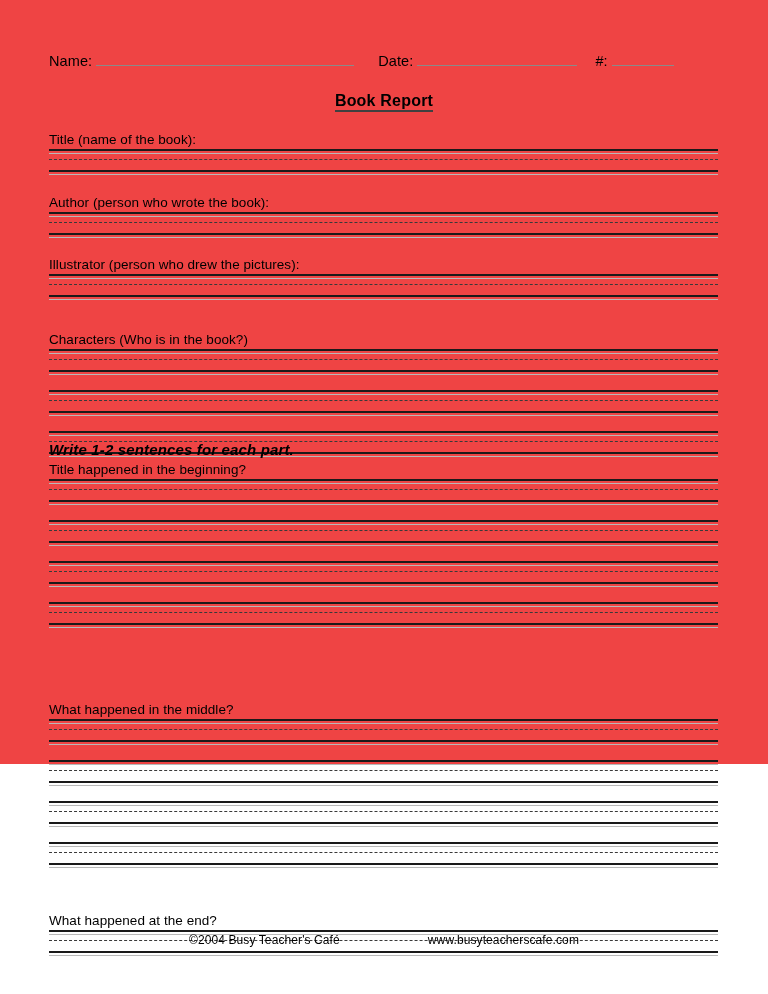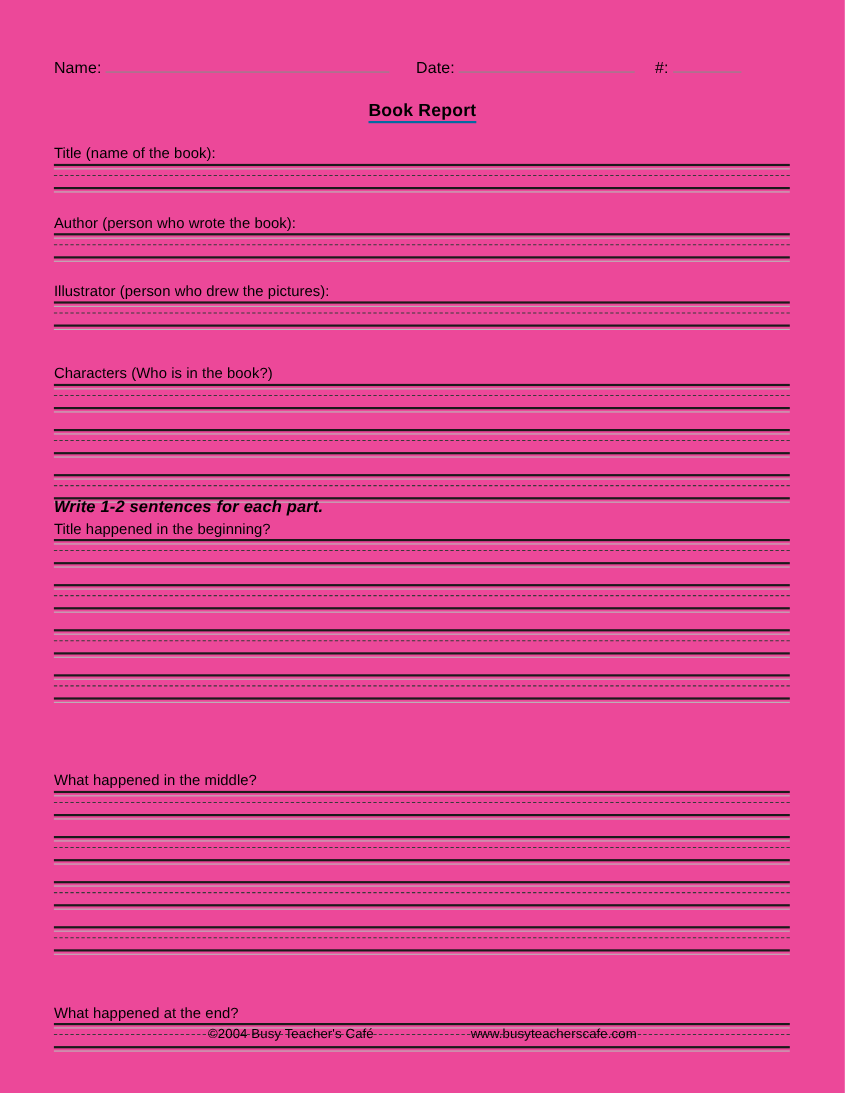--- a/index.html
+++ b/index.html
@@ -11,23 +11,23 @@
     width: 768px;
     height: 994px;
     font-family: "Liberation Sans", sans-serif;
     color: #000000;
     position: relative;
     overflow: hidden;
   }
 
   .page {
     width: 768px;
-    height: 994px;
+    height: 764px;
     position: relative;
-    background: #ec4899;
+    background: #ef4444;
     box-sizing: border-box;
   }
 
   
   .header-row {
     position: absolute;
     left: 49px;
     top: 50px;
     width: 670px;
     height: 26px;
@@ -56,21 +56,21 @@
     position: absolute;
     left: 0;
     top: 92px;
     width: 768px;
     text-align: center;
     font-size: 16px;
     font-weight: bold;
     letter-spacing: 0.2px;
   }
   .doc-title span {
-    border-bottom: 2px solid #0369a1;
+    border-bottom: 2px solid #404040;
     padding-bottom: 1px;
   }
 
   
   .section {
     position: absolute;
     left: 49px;
     width: 669px;
   }
   .sec-label {
@@ -204,21 +204,21 @@
       <span class="mid-rule"></span>
       <span class="bot-rule"></span>
     </div>
     <div class="linegroup">
       <span class="top-rule"></span>
       <span class="mid-rule"></span>
       <span class="bot-rule"></span>
     </div>
   </div>
 
-  <div class="section" style="top:451px;">
+  <div class="section" style="top:440px;">
     <div class="sec-label emph">Write 1-2 sentences for each part.</div>
     <div class="sec-label">Title happened in the beginning?</div>
     <div class="linegroup">
       <span class="top-rule"></span>
       <span class="mid-rule"></span>
       <span class="bot-rule"></span>
     </div>
     <div class="linegroup">
       <span class="top-rule"></span>
       <span class="mid-rule"></span>

